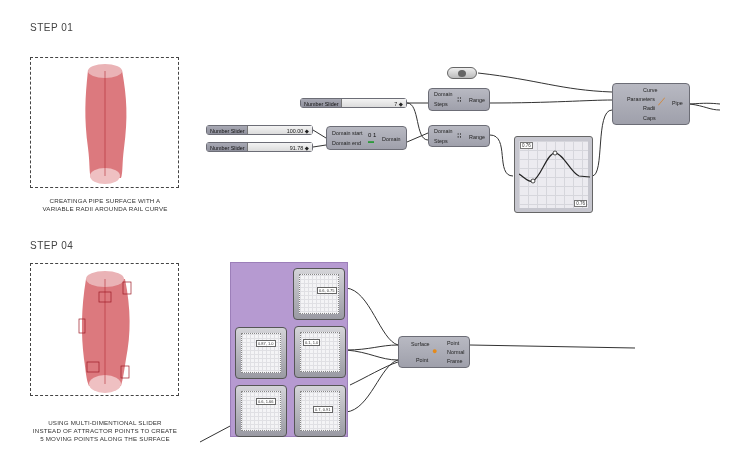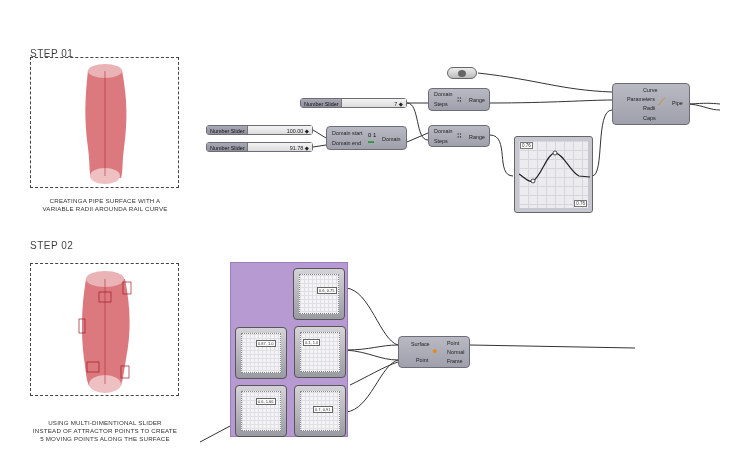--- a/index.html
+++ b/index.html
@@ -27,35 +27,35 @@
   .purple { position: absolute; background: #b69ad1; border: 1px solid #9c7fb9; }
   .md { position: absolute; width: 52px; height: 52px; background: linear-gradient(#d4d4d8,#9a9aa3); border: 1px solid #555; border-radius: 4px; }
   .md-inner { position: absolute; left: 5px; top: 5px; right: 5px; bottom: 5px; background-color: #f4f4f6;
     background-image: linear-gradient(#e0e0e4 1px, transparent 1px), linear-gradient(90deg, #e0e0e4 1px, transparent 1px);
     background-size: 4px 4px; border: 1px dotted #888; }
   .md-val { position: absolute; background: #fff; border: 1px solid #666; font-size: 4px; padding: 0 1px; white-space: nowrap; }
 </style>
 </head>
 <body>
 
-<div class="step-title" style="left:30px;top:48px;">STEP 01</div>
+<div class="step-title" style="left:30px;top:22px;">STEP 01</div>
 <div class="frame" style="left:30px;top:57px;width:149px;height:131px;">
   <svg width="149" height="131" style="position:absolute;left:0;top:0;">
     <path d="M57 12 C54 40, 53 60, 57 90 C59 105, 58 115, 60 120 L90 120 C92 115, 91 105, 93 90 C97 60, 96 40, 91 12 Z" fill="#d86a70" opacity="0.9"></path>
     <ellipse cx="74" cy="13" rx="17" ry="7" fill="#eab3b6"></ellipse>
     <ellipse cx="74" cy="118" rx="15" ry="8" fill="#efc0c2"></ellipse>
     <line x1="74" y1="13" x2="74" y2="118" stroke="#b32a33" stroke-width="0.6"></line>
   </svg>
 </div>
 <div class="caption" style="left:20px;top:197px;width:170px;">
   <div>CREATINGA PIPE SURFACE WITH A</div>
   <div>VARIABLE RADII AROUNDA RAIL CURVE</div>
 </div>
 
-<div class="step-title" style="left:30px;top:240px;">STEP 02</div>
+<div class="step-title" style="left:30px;top:240px;">STEP 04</div>
 <div class="frame" style="left:30px;top:263px;width:149px;height:133px;">
   <svg width="149" height="133" style="position:absolute;left:0;top:0;">
     <path d="M55 15 C50 45, 50 70, 53 95 C55 108, 55 115, 58 122 L90 122 C92 115, 93 108, 95 95 C100 70, 100 45, 94 15 Z" fill="#d86a70" opacity="0.9"></path>
     <ellipse cx="74" cy="15" rx="19" ry="8" fill="#eab3b6"></ellipse>
     <ellipse cx="74" cy="120" rx="16" ry="9" fill="#efc0c2"></ellipse>
     <line x1="74" y1="15" x2="74" y2="120" stroke="#b32a33" stroke-width="0.6"></line>
     <g fill="none" stroke="#9d1c26" stroke-width="0.7">
       <rect x="68" y="28" width="12" height="10"></rect>
       <rect x="48" y="55" width="6" height="14"></rect>
       <rect x="56" y="98" width="12" height="10"></rect>

